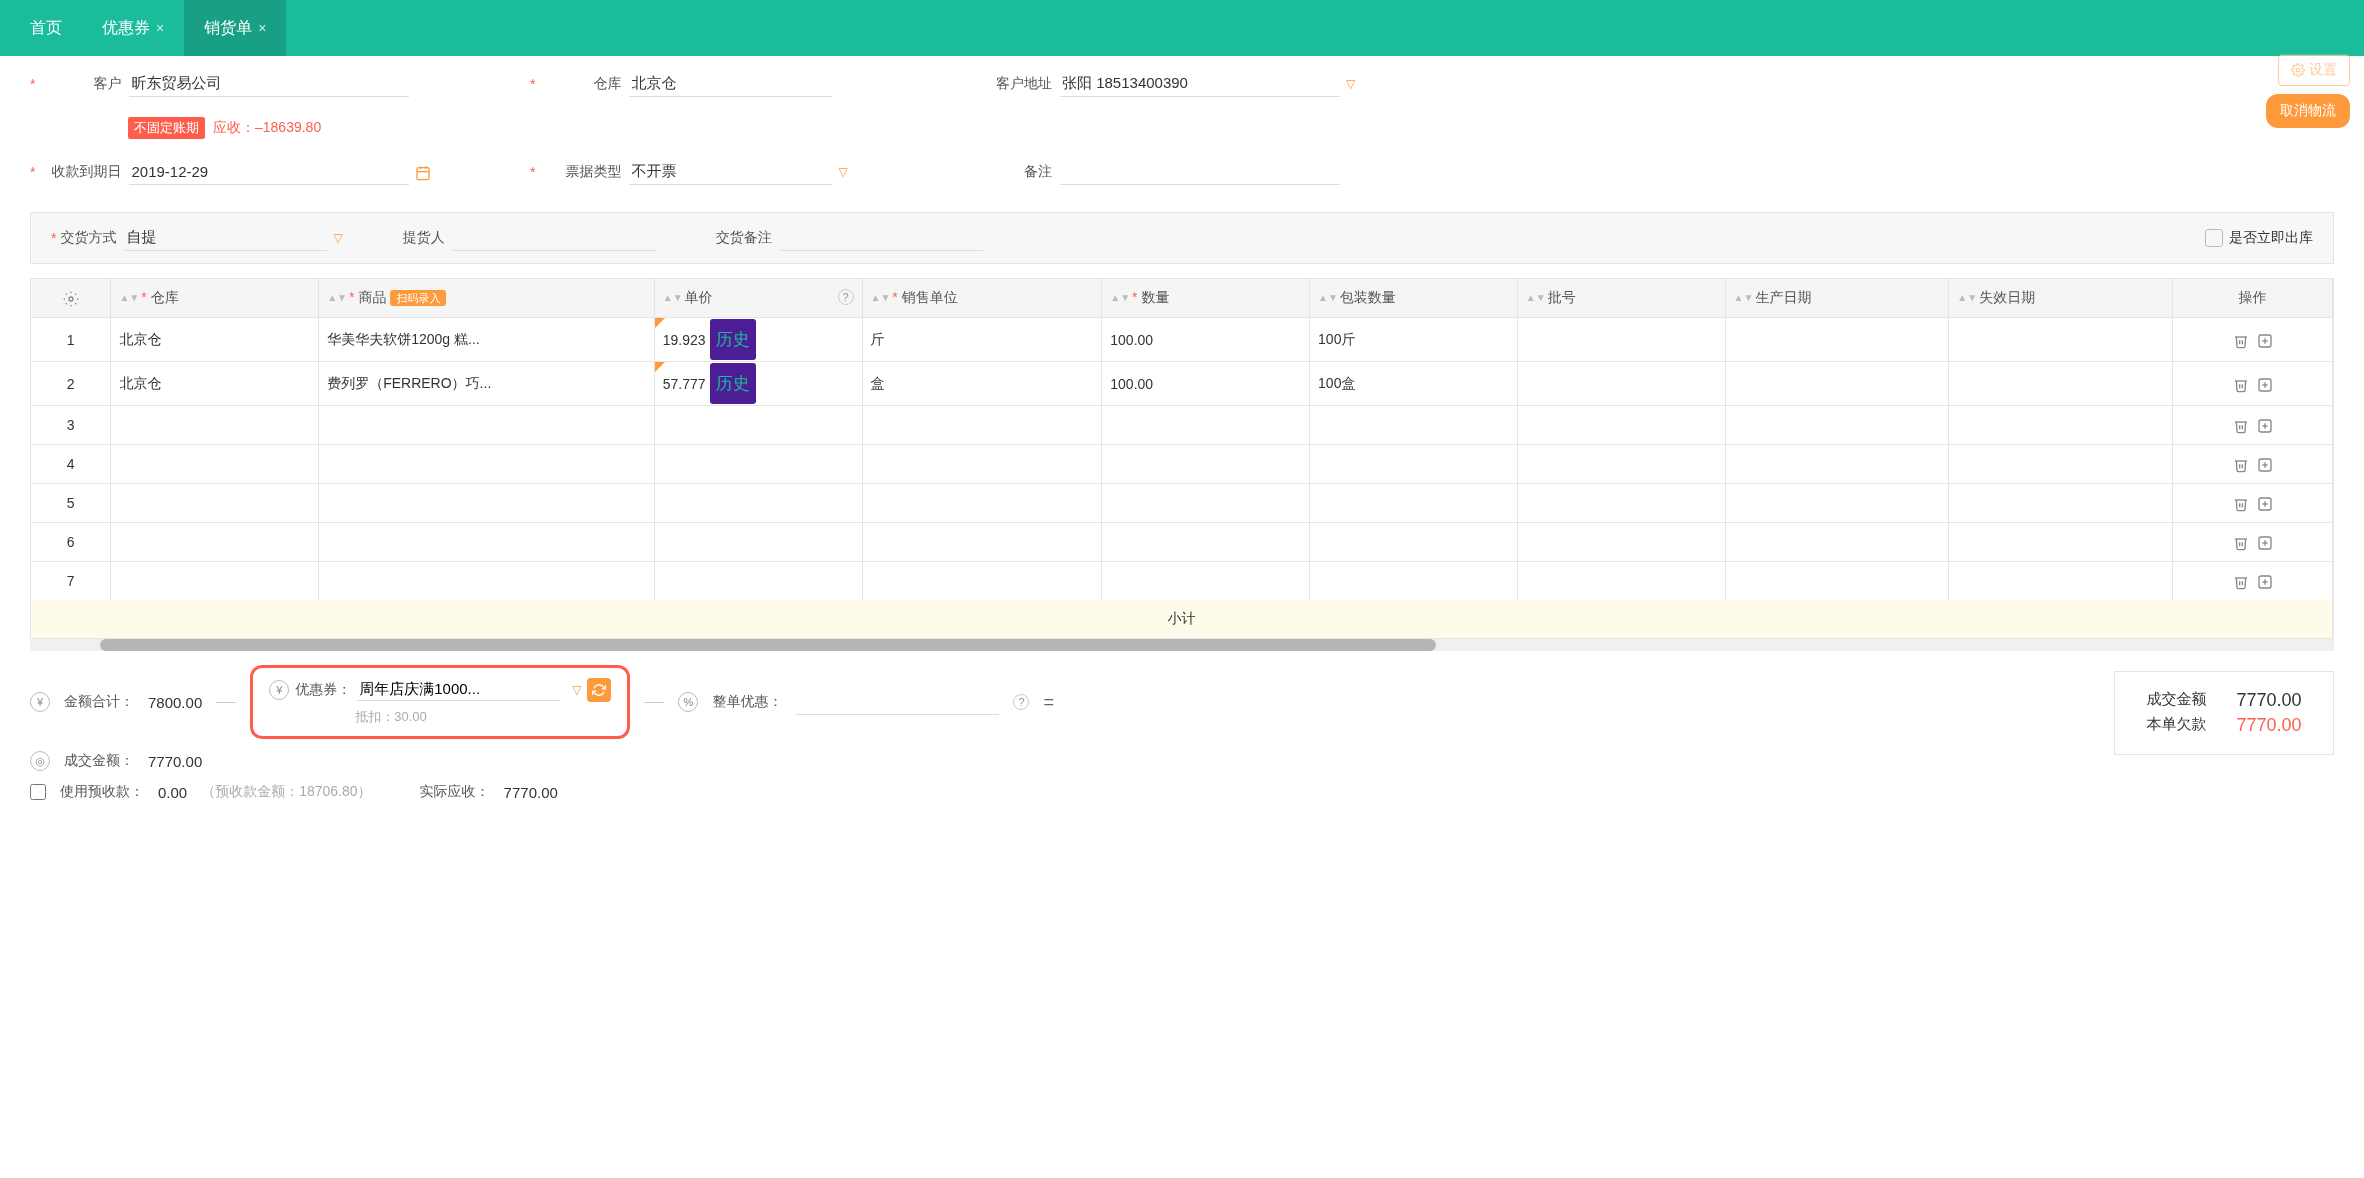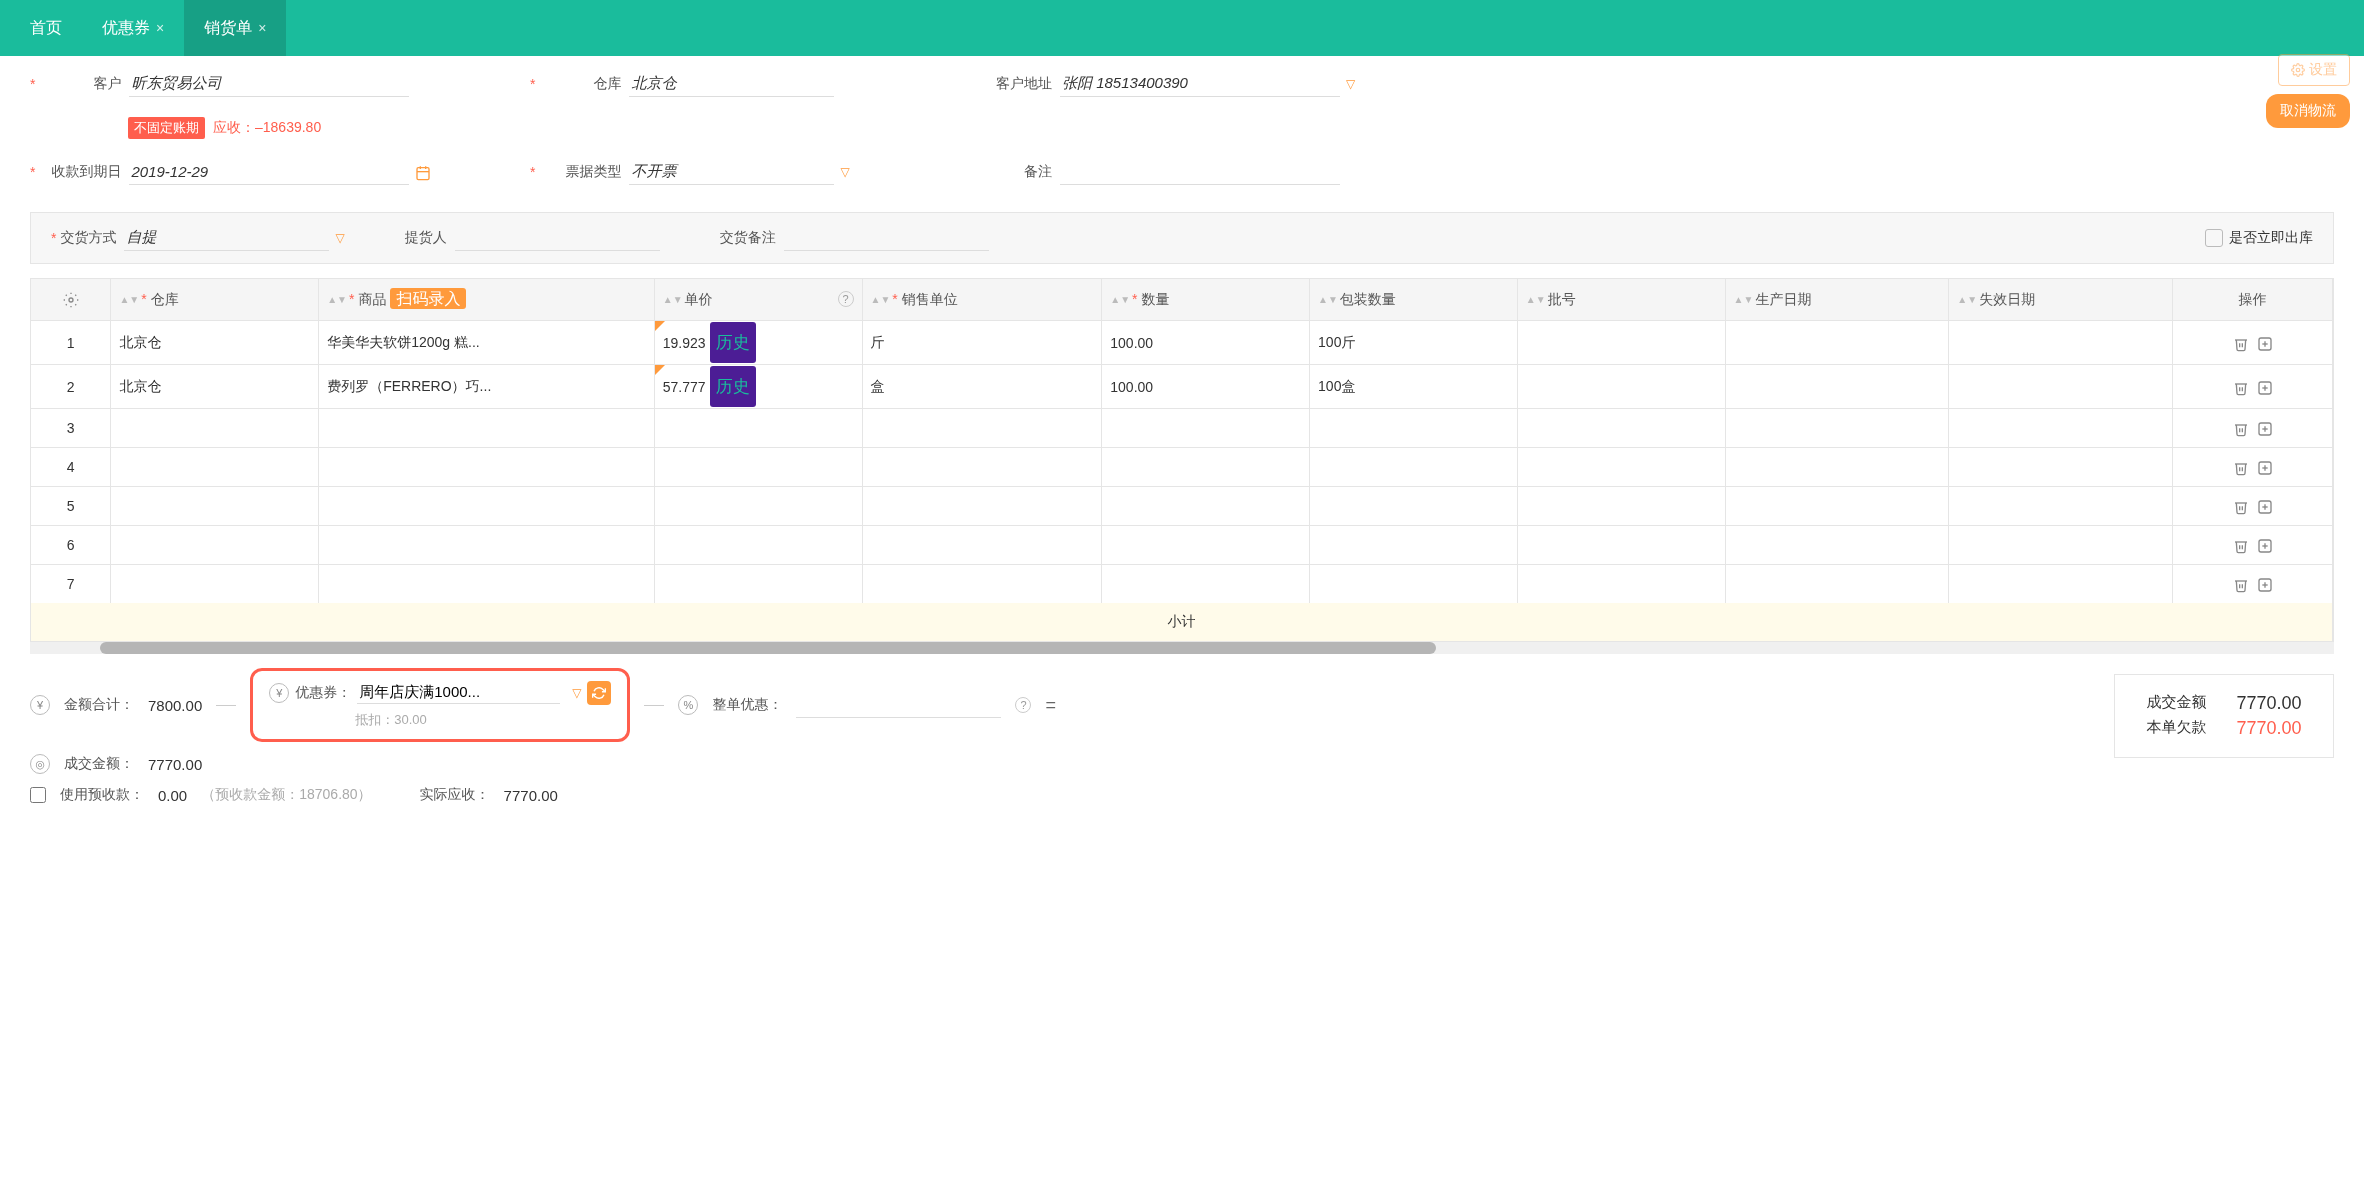--- a/index.html
+++ b/index.html
@@ -10,21 +10,21 @@
 .tab { padding: 0 20px; height: 56px; display: flex; align-items: center; color: #fff; font-size: 16px; cursor: pointer; }
 .tab.active { background: #17a085; }
 .tab .close { margin-left: 6px; font-size: 14px; opacity: .8; }
 
 
 .form-wrap { padding: 6px 47px 0 30px; position: relative; }
 .form-row { display: flex; align-items: center; min-height: 44px; }
 .form-cell { display: flex; align-items: center; margin-right: 40px; }
 .req { color: #ff5e4d; margin-right: 4px; }
 .flabel { color: #555; font-size: 14px; width: 82px; text-align: right; margin-right: 8px; }
-.finput { border: none; border-bottom: 1px solid #ddd; padding: 4px 2px; font-size: 15px; color: #333; min-width: 200px; background: transparent; font-style: italic; }
+.finput { border: none; border-bottom: 1px solid #ddd; padding: 4px 2px; font-size: 15px; color: #333; min-width: 200px; background: transparent; }
 .finput.wide { min-width: 280px; }
 .chev-down { color: #ff9a3c; margin-left: 6px; font-size: 12px; }
 .cal-icon { color: #ff9a3c; margin-left: 6px; }
 
 .badge-red { background: #ff5e4d; color: #fff; padding: 2px 6px; font-size: 13px; border-radius: 2px; }
 .recv-txt { color: #ff5e4d; margin-left: 8px; }
 
 .btn-outline { border: 1px solid #ff9a3c; color: #ff9a3c; background: #fff; padding: 6px 12px; border-radius: 4px; font-size: 14px; display: inline-flex; align-items: center; gap: 4px; }
 .btn-solid { background: #ff9a3c; color: #fff; border: none; padding: 8px 14px; border-radius: 12px; font-size: 14px; }
 .top-right-btns { position: absolute; right: 14px; top: -2px; display: flex; flex-direction: column; gap: 8px; align-items: flex-end; }
@@ -35,21 +35,21 @@
 .checkbox { width: 18px; height: 18px; border: 1px solid #bbb; border-radius: 3px; display: inline-block; margin-right: 6px; }
 
 
 .tbl-wrap { margin: 14px 30px 0 30px; border: 1px solid #e5e5e5; }
 .tbl { width: 100%; border-collapse: collapse; table-layout: fixed; }
 .tbl th, .tbl td { border-right: 1px solid #e5e5e5; border-bottom: 1px solid #e5e5e5; padding: 10px 8px; text-align: left; font-size: 14px; font-weight: normal; background: #fff; }
 .tbl th { background: #f5f5f5; color: #555; position: relative; }
 .tbl td:first-child, .tbl th:first-child { text-align: center; }
 .tbl tr:last-child td { border-bottom: none; }
 .sort { color: #bbb; font-size: 10px; display: inline-flex; flex-direction: column; line-height: 6px; margin-right: 2px; vertical-align: middle; }
-.badge-scan { background: #ff9a3c; color: #fff; padding: 2px 6px; border-radius: 3px; font-size: 16px; margin-left: 4px; }
+.badge-scan { background: #ff9a3c; color: #fff; padding: 2px 6px; border-radius: 3px; font-size: 11px; margin-left: 4px; }
 .badge-hist { background: #4c1d95; color: #1abc9c; padding: 11px 6px; border-radius: 3px; font-size: 17px; margin-left: 4px; }
 .help-icon { color: #999; border: 1px solid #ccc; border-radius: 50%; width: 16px; height: 16px; display: inline-flex; align-items: center; justify-content: center; font-size: 11px; float: right; }
 .corner { width: 0; height: 0; border-top: 10px solid #ff9a3c; border-right: 10px solid transparent; position: absolute; left: 0; top: 0; }
 .td-rel { position: relative; }
 .row-act { color: #888; font-size: 15px; cursor: pointer; margin: 0 4px; }
 .subtotal-row td { background: #fffbea; text-align: left; }
 .scroll-track { height: 12px; background: #f0f0f0; position: relative; margin-top: -1px; }
 .scroll-thumb { position: absolute; height: 12px; background: #b5b5b5; border-radius: 6px; }
 
 

